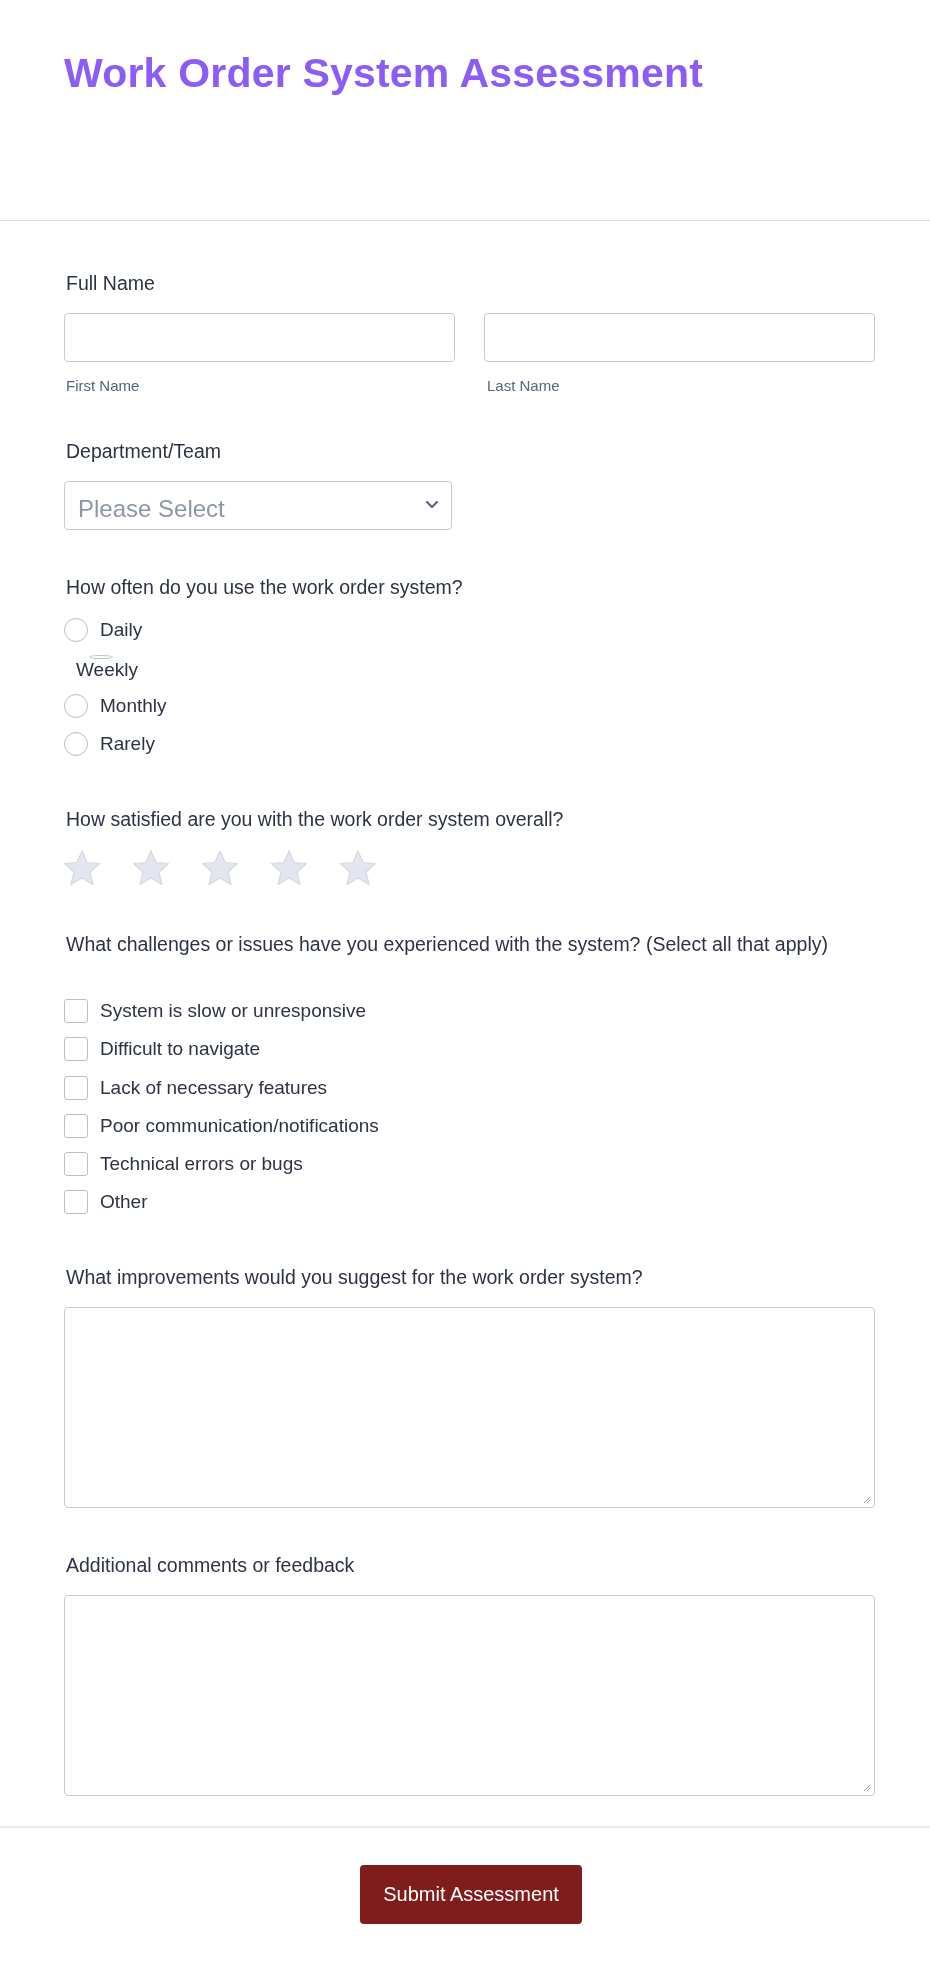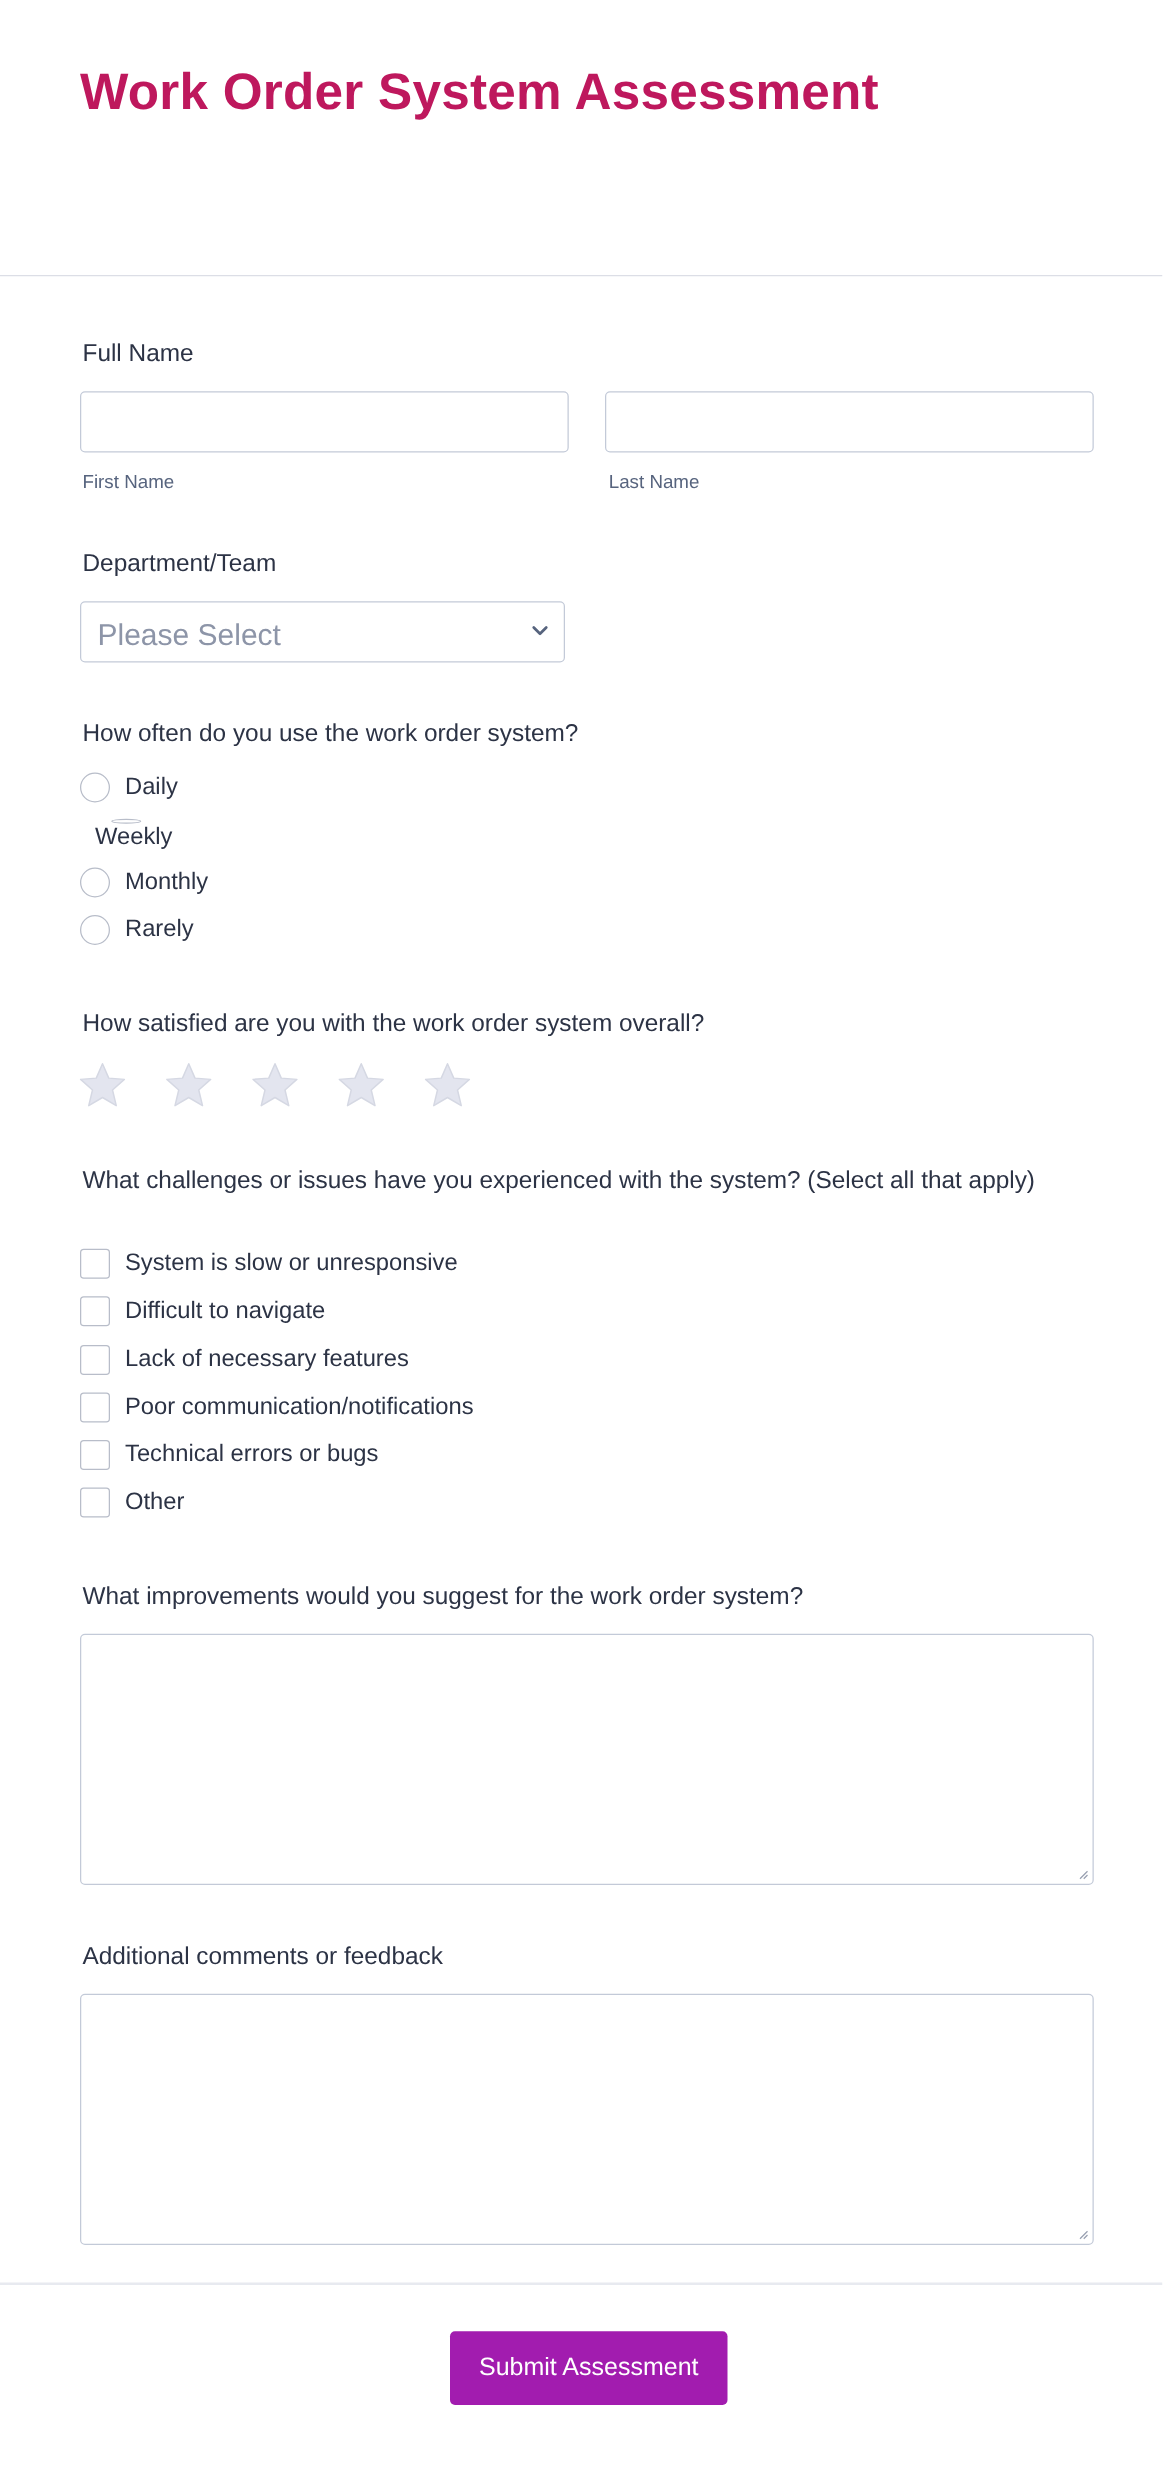--- a/index.html
+++ b/index.html
@@ -1,20 +1,20 @@
 <!DOCTYPE html>
 <html><head>
 <meta charset="utf-8">
 <style>
   * { box-sizing: border-box; margin: 0; padding: 0; }
   html, body { width: 930px; height: 1974px; background: #ffffff; overflow: hidden; }
   body { font-family: "Liberation Sans", "DejaVu Sans", sans-serif; color: #2c3345; position: relative; }
 
   .header { position: absolute; left: 0; top: 0; width: 930px; height: 221px; border-bottom: 1.5px solid #dcdee6; }
-  .title { position: absolute; left: 64px; top: 50px; font-size: 41px; font-weight: bold; color: #be185d; letter-spacing: 0.2px; }
+  .title { position: absolute; left: 64px; top: 50px; font-size: 41px; font-weight: bold; color: #8b5cf6; letter-spacing: 0.2px; }
   .subtitle { position: absolute; left: 64px; top: 108px; width: 770px; font-size: 20px; line-height: 32px; color: #57647e; }
 
   .label { position: absolute; left: 66px; font-size: 19.5px; color: #2c3345; }
   .sublabel { position: absolute; font-size: 15px; color: #57647e; }
 
   .textbox { position: absolute; border: 1.5px solid #c3cad8; border-radius: 4px; background: #fff; height: 49px; }
 
   .select { position: absolute; left: 64px; top: 481px; width: 388px; height: 49px; border: 1.5px solid #c3cad8; border-radius: 4px; background:#fff; }
   .select .ph { position: absolute; left: 13px; top: 13px; font-size: 24px; color: #8d95a8; }
   .select .chev { position: absolute; right: 12px; top: 17px; width: 14px; height: 12px; }
@@ -24,21 +24,21 @@
   .checkbox { width: 24px; height: 24px; border: 1.5px solid #b8bdc9; border-radius: 3px; background: #fff; }
   .opt-label { margin-left: 12px; font-size: 19px; color: #2c3345; }
 
   .stars { position: absolute; left: 62px; top: 848px; display: flex; }
   .star { width: 40px; height: 40px; margin-right: 29px; }
 
   .textarea { position: absolute; left: 64px; width: 811px; height: 201px; border: 1.5px solid #c3cad8; border-radius: 4px; background: #fff; }
   .textarea .grip { position: absolute; right: 3px; bottom: 3px; width: 10px; height: 10px; }
 
   .footer-line { position: absolute; left: 0; top: 1826px; width: 930px; height: 1.5px; background: #e8eaf0; }
-  .submit { position: absolute; left: 360px; top: 1865px; width: 222px; height: 59px; background: #a21caf; border-radius: 4px; color: #fff; font-size: 20px; display: flex; align-items: center; justify-content: center; border: none; }
+  .submit { position: absolute; left: 360px; top: 1865px; width: 222px; height: 59px; background: #7f1d1d; border-radius: 4px; color: #fff; font-size: 20px; display: flex; align-items: center; justify-content: center; border: none; }
 </style>
 </head>
 <body>
 
 <div class="header">
   <div class="title">Work Order System Assessment</div>
 </div>
 
 <div class="label" style="top:272px;">Full Name</div>
 <input class="textbox" style="left: 64px; top: 313px; width: 391px;" value="">

